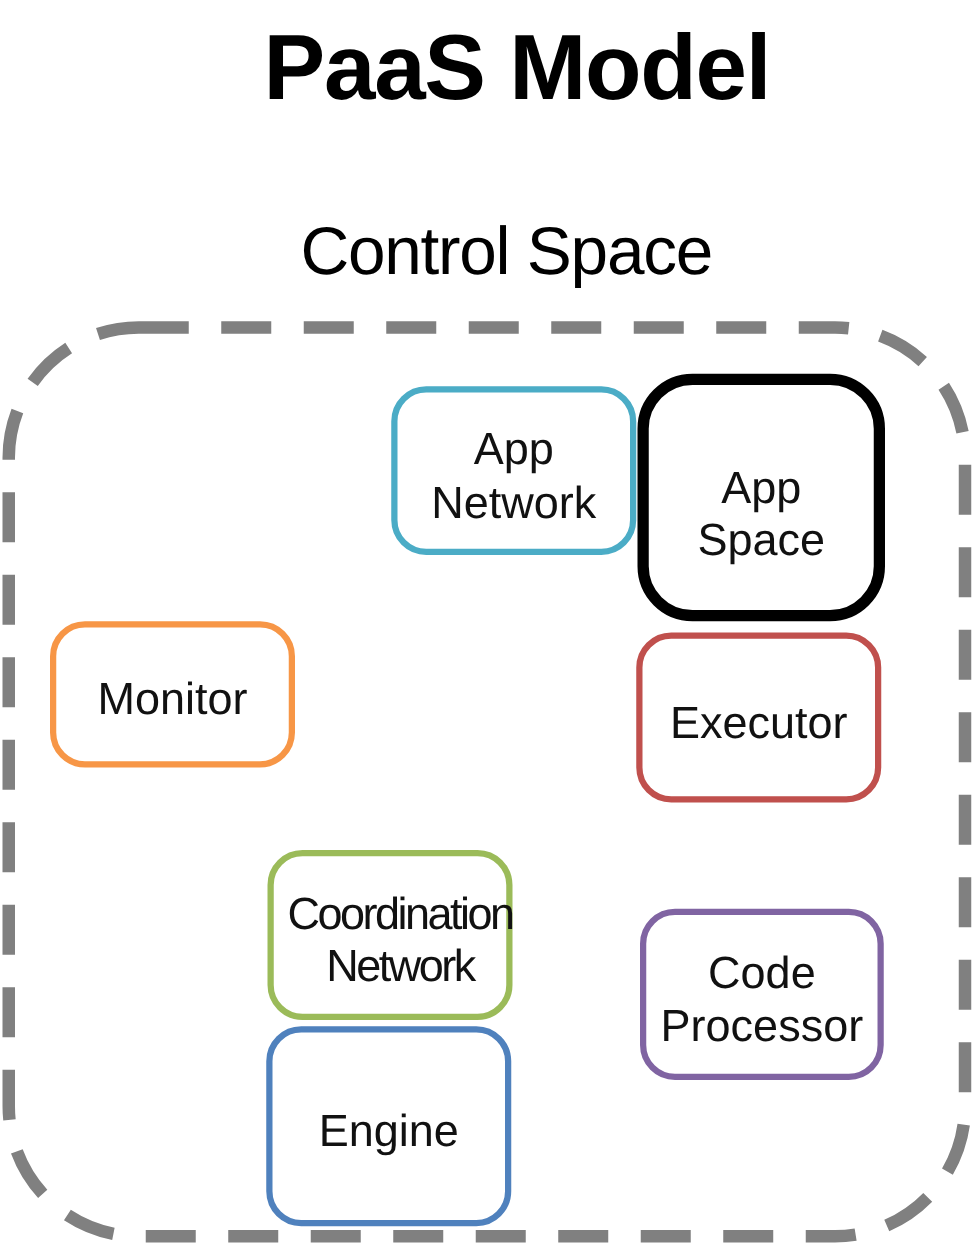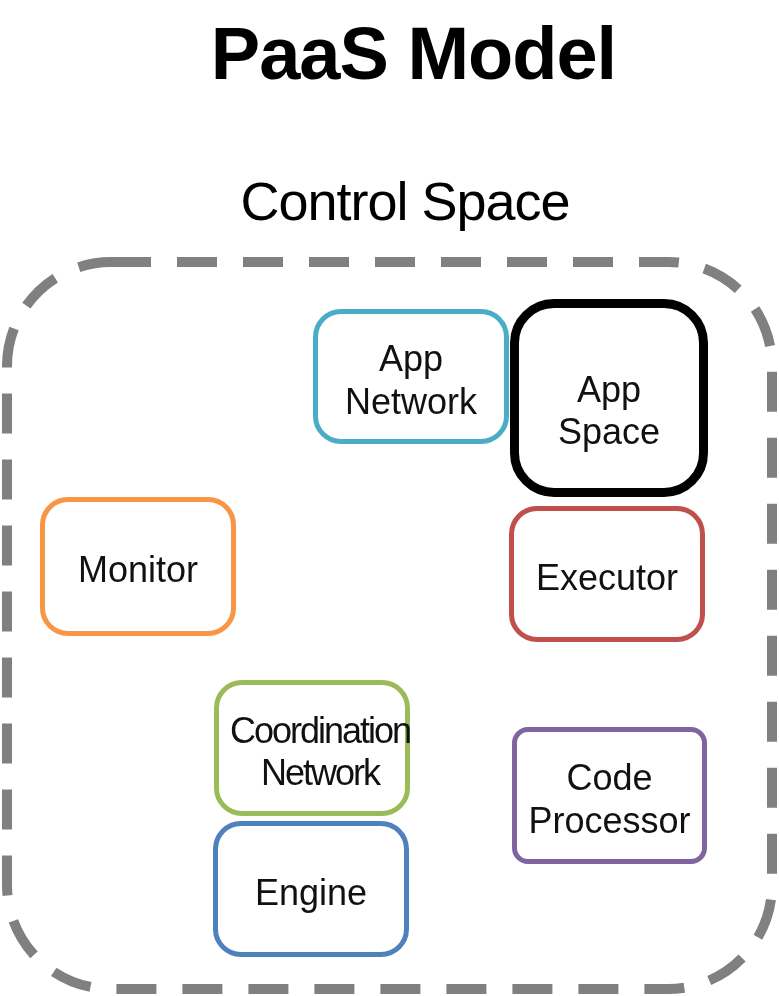--- a/index.html
+++ b/index.html
@@ -60,25 +60,25 @@
     line-height: 1.18;
     text-align: center;
     white-space: pre-line;
     color: #111111;
     padding-top: 8px;
   }
   .box-app-network   { left: 313px; top: 309px; width: 196px; height: 135px; }
   .box-app-space     { left: 510px; top: 299px; width: 198px; height: 198px;
                        border-width: 9px; border-radius: 44px; }
   .box-app-space .box-label { padding-top: 26px; }
-  .box-monitor       { left: 40px;  top: 497px; width: 196px; height: 139px; }
+  .box-monitor       { left: 40px;  top: 497px; width: 196px; height: 117px; }
   .box-executor      { left: 509px; top: 506px; width: 196px; height: 136px; }
   .box-coordination-network { left: 214px; top: 680px; width: 196px; height: 136px; }
   .box-coordination-network .box-label { letter-spacing: -2px; margin-left: 16px; }
-  .box-engine        { left: 213px; top: 821px; width: 196px; height: 136px; }
+  .box-engine        { left: 213px; top: 821px; width: 196px; height: 160px; }
   .box-code-processor{ left: 512px; top: 727px; width: 195px; height: 137px; }
 </style>
 </head>
 <body>
 
 <div class="diagram-title">PaaS Model</div>
 
 <div class="control-space-label">Control Space</div>
 
 <svg class="boundary-svg" width="779" height="996" viewBox="0 0 779 996">
@@ -105,16 +105,16 @@
 
 <div class="node-box box-coordination-network" style="border-color: rgb(155, 187, 89);">
   <div class="box-label">Coordination
 Network</div>
 </div>
 
 <div class="node-box box-engine" style="border-color: rgb(79, 129, 189);">
   <div class="box-label">Engine</div>
 </div>
 
-<div class="node-box box-code-processor" style="border-color: rgb(128, 100, 162); border-radius: 16px;">
+<div class="node-box box-code-processor" style="border-color: rgb(128, 100, 162);">
   <div class="box-label">Code
 Processor</div>
 </div>
 
 </body></html>

